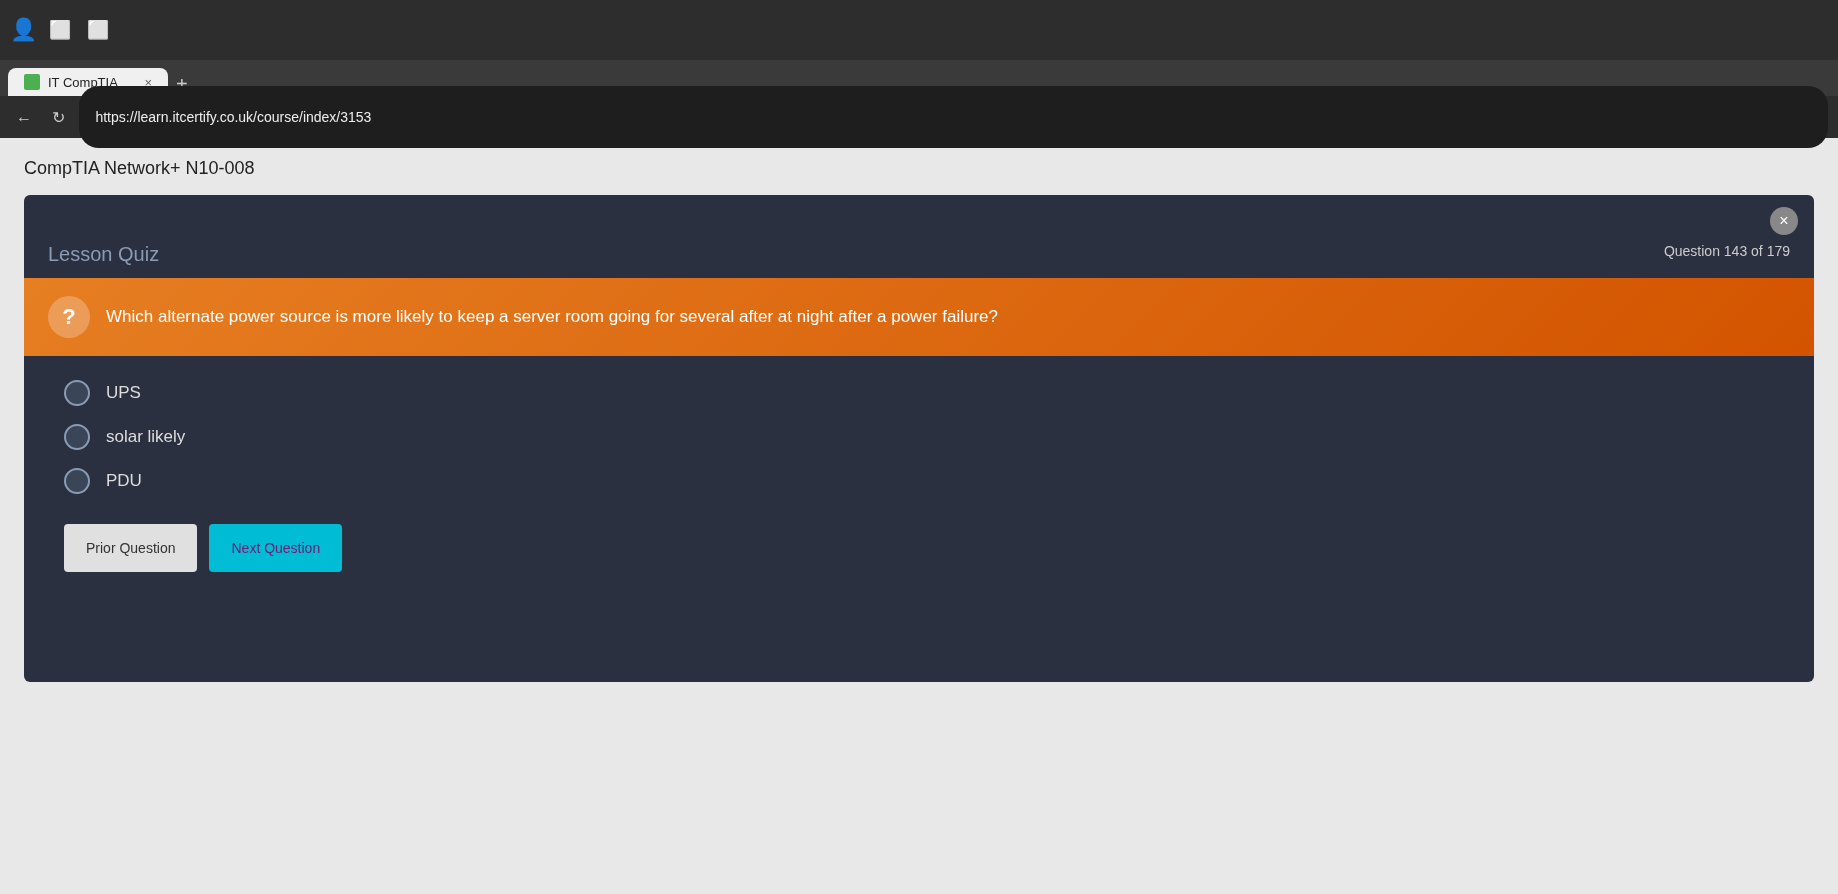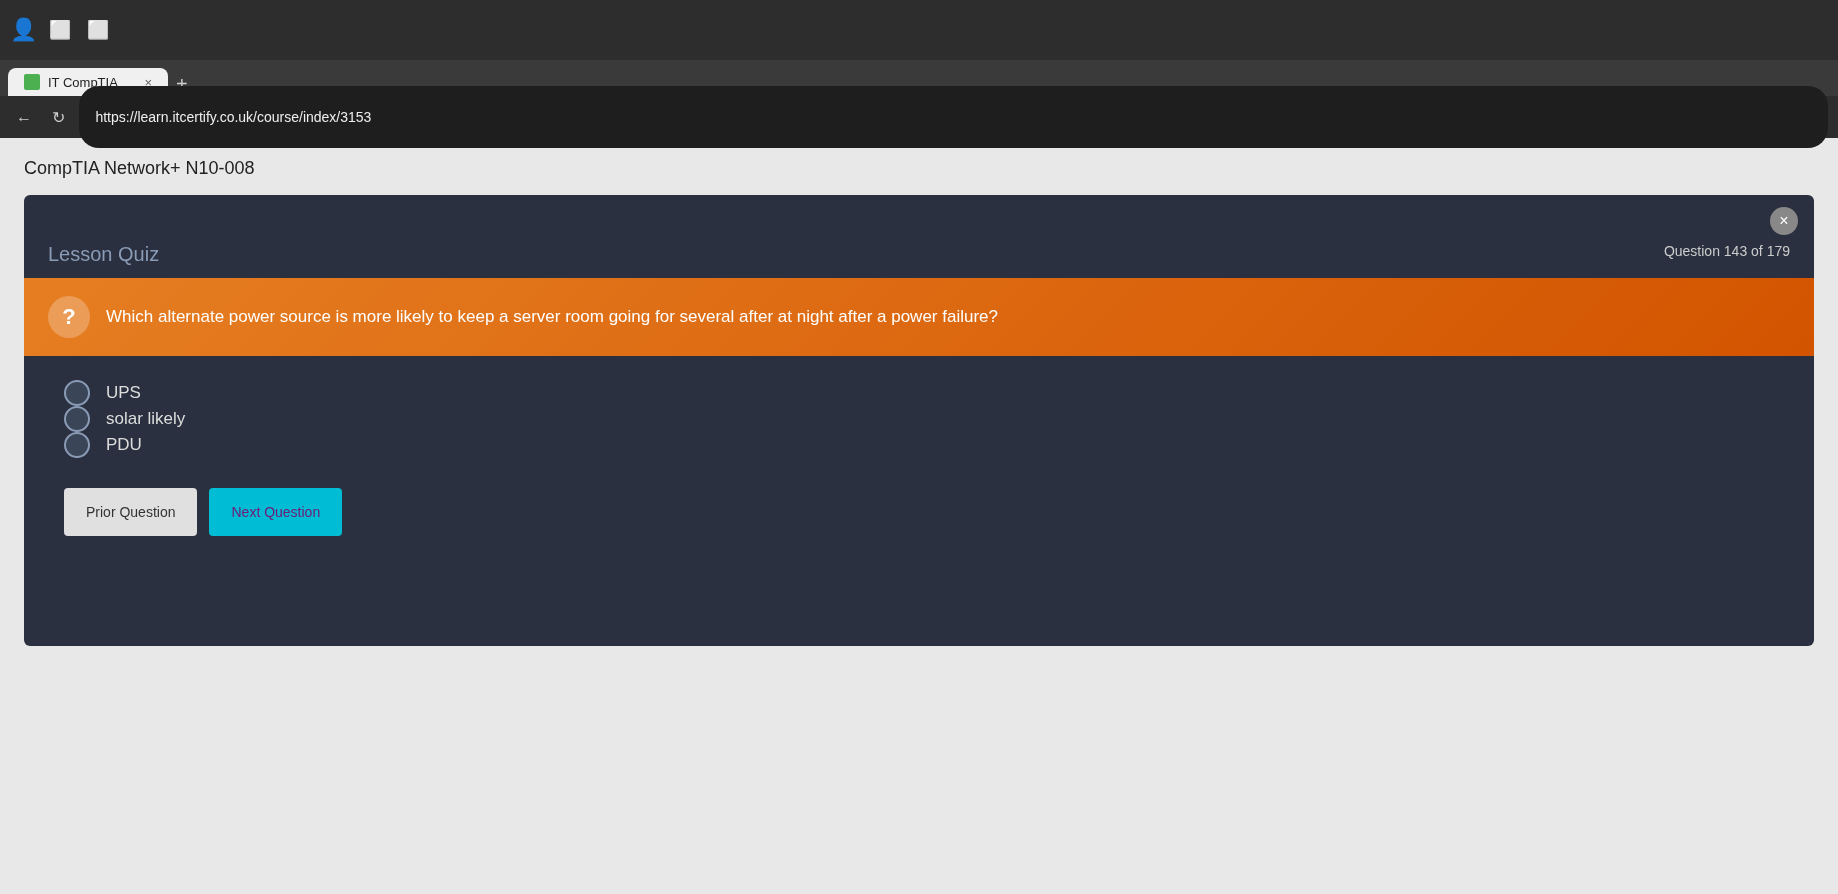--- a/index.html
+++ b/index.html
@@ -163,20 +163,21 @@
       color: white;
       font-size: 17px;
       line-height: 1.5;
     }
 
     
     .options-list {
       padding: 0 40px 20px;
       display: flex;
       flex-direction: column;
+      gap: 18px;
     }
     .option-item {
       display: flex;
       align-items: center;
       gap: 16px;
       cursor: pointer;
     }
     .radio-btn {
       width: 26px;
       height: 26px;

